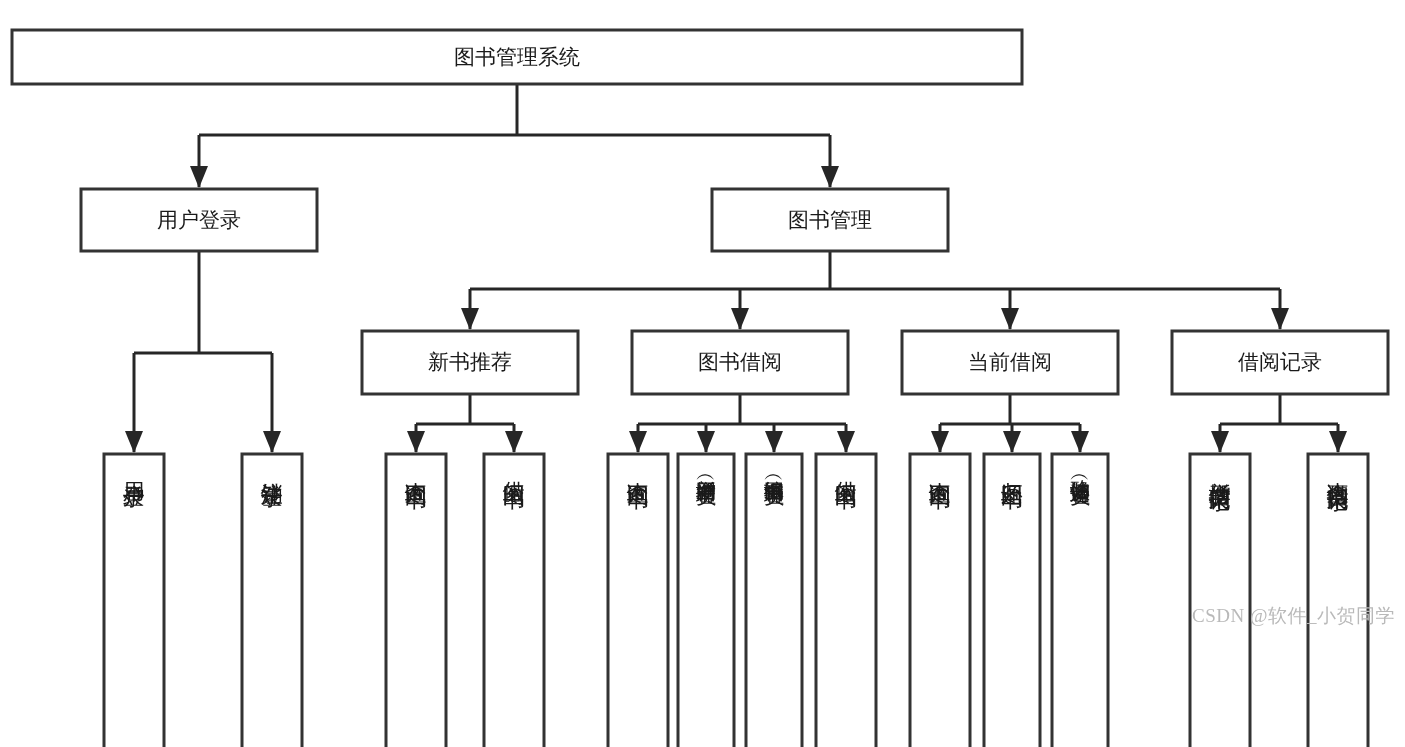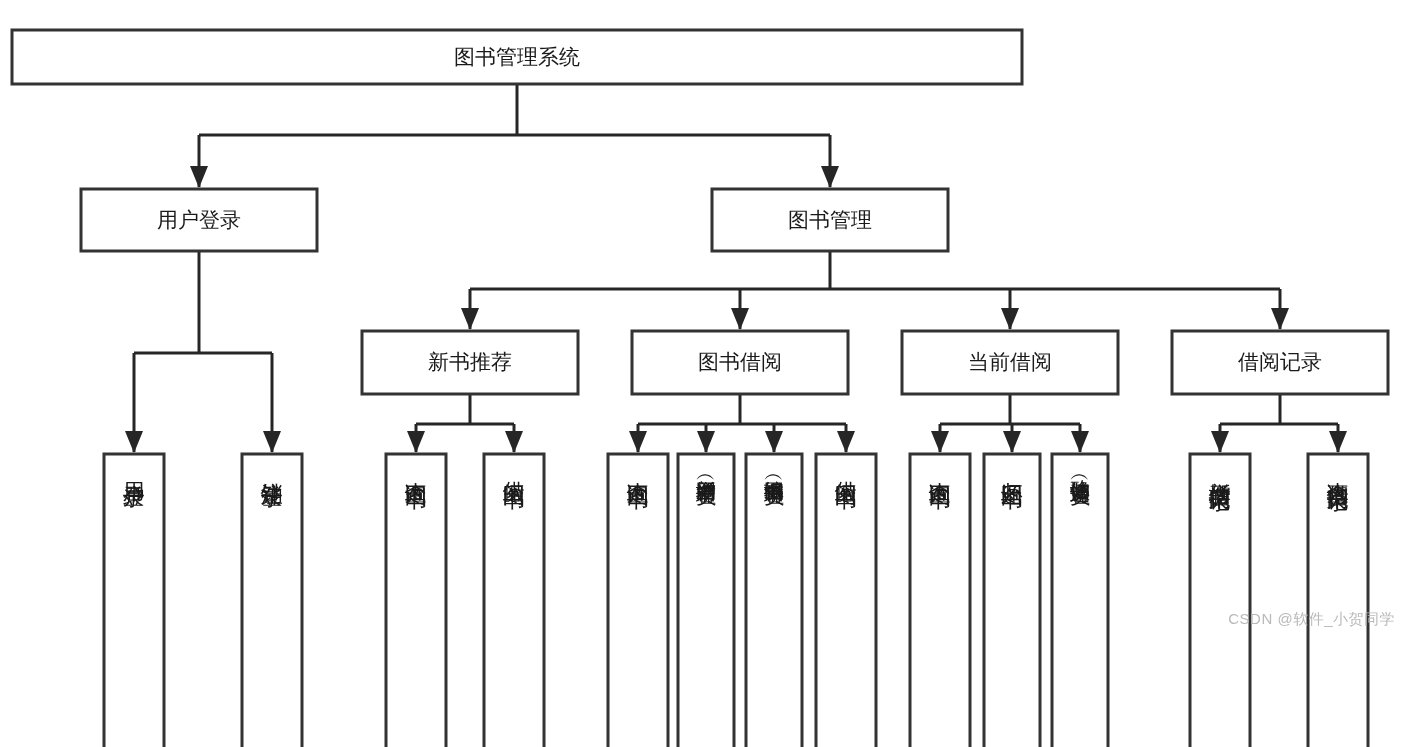--- a/index.html
+++ b/index.html
@@ -68,22 +68,22 @@
     font-size: 22px;
     line-height: 1.26;
     color: #1a1a1a;
     letter-spacing: 2px;
     white-space: nowrap;
   }
   .watermark {
     position: absolute;
     right: 10px;
     bottom: 6px;
-    font-family: Liberation Sans, sans-serif;
-    font-size: 15px;
+    font-family: Liberation Serif, serif;
+    font-size: 19px;
     color: #b9b9b9;
     letter-spacing: 0.5px;
     user-select: none;
   }
 </style>
 </head>
 <body>
 
 <div id="diagram-root">
   <svg class="flow" viewBox="0 0 1405 747">

